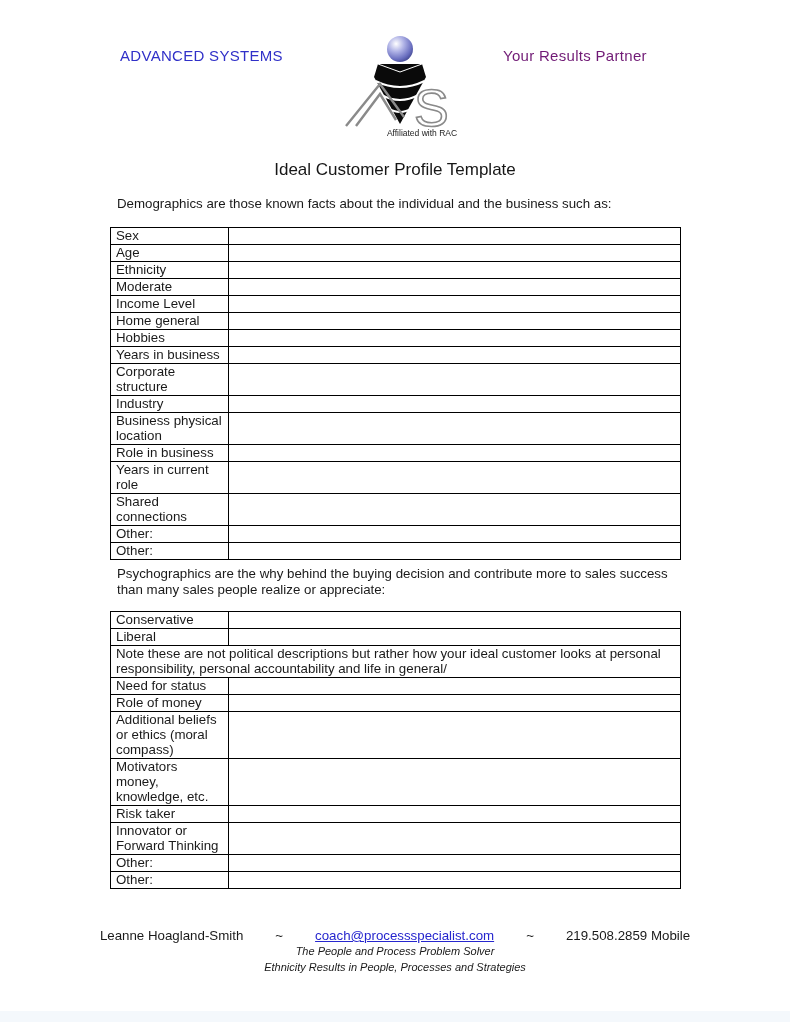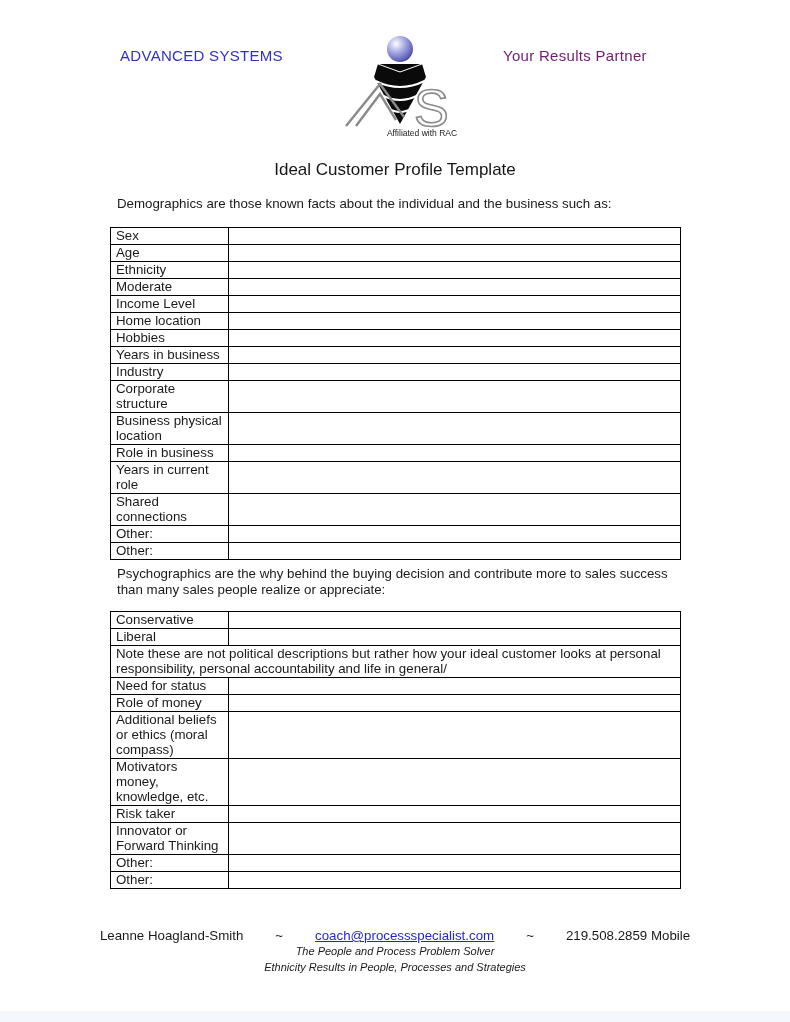--- a/index.html
+++ b/index.html
@@ -120,38 +120,38 @@
         </tr>
         <tr>
           <td class="label-cell">Moderate</td>
           <td class="value-cell"></td>
         </tr>
         <tr>
           <td class="label-cell">Income Level</td>
           <td class="value-cell"></td>
         </tr>
         <tr>
-          <td class="label-cell">Home location</td>
+          <td class="label-cell">Home general</td>
           <td class="value-cell"></td>
         </tr>
         <tr>
           <td class="label-cell">Hobbies</td>
           <td class="value-cell"></td>
         </tr>
         <tr>
           <td class="label-cell">Years in business</td>
-          <td class="value-cell"></td>
-        </tr>
-        <tr>
-          <td class="label-cell">Industry</td>
           <td class="value-cell"></td>
         </tr>
         <tr>
           <td class="label-cell">Corporate
 structure</td>
+          <td class="value-cell"></td>
+        </tr>
+        <tr>
+          <td class="label-cell">Industry</td>
           <td class="value-cell"></td>
         </tr>
         <tr>
           <td class="label-cell">Business physical
 location</td>
           <td class="value-cell"></td>
         </tr>
         <tr>
           <td class="label-cell">Role in business</td>
           <td class="value-cell"></td>

